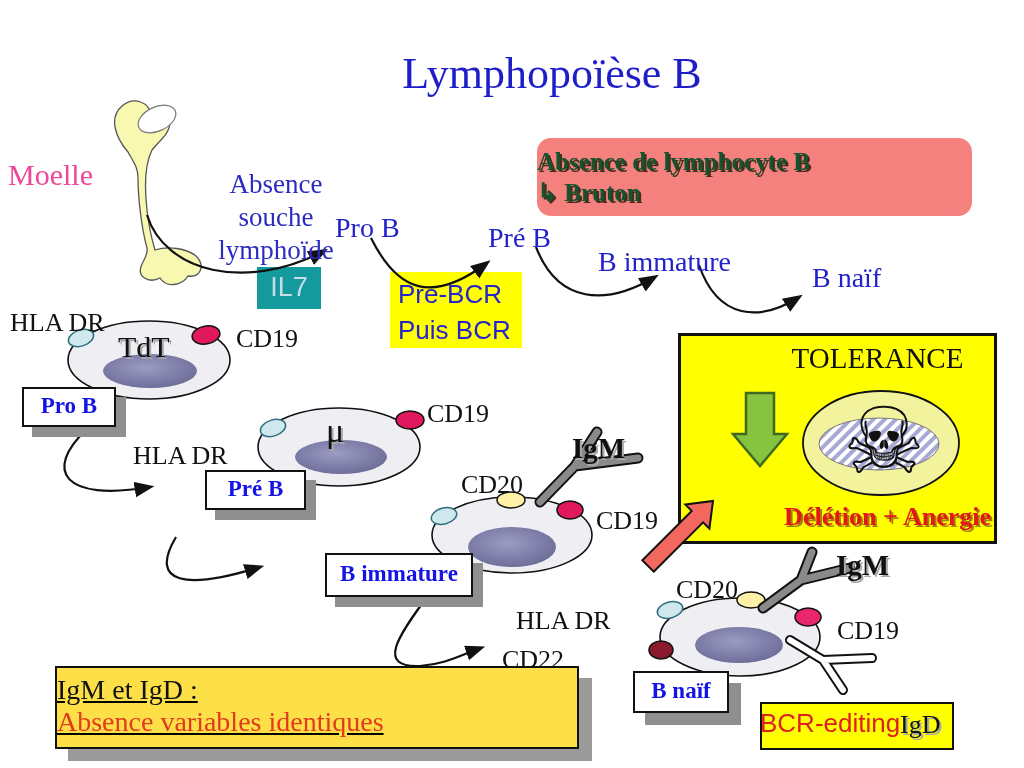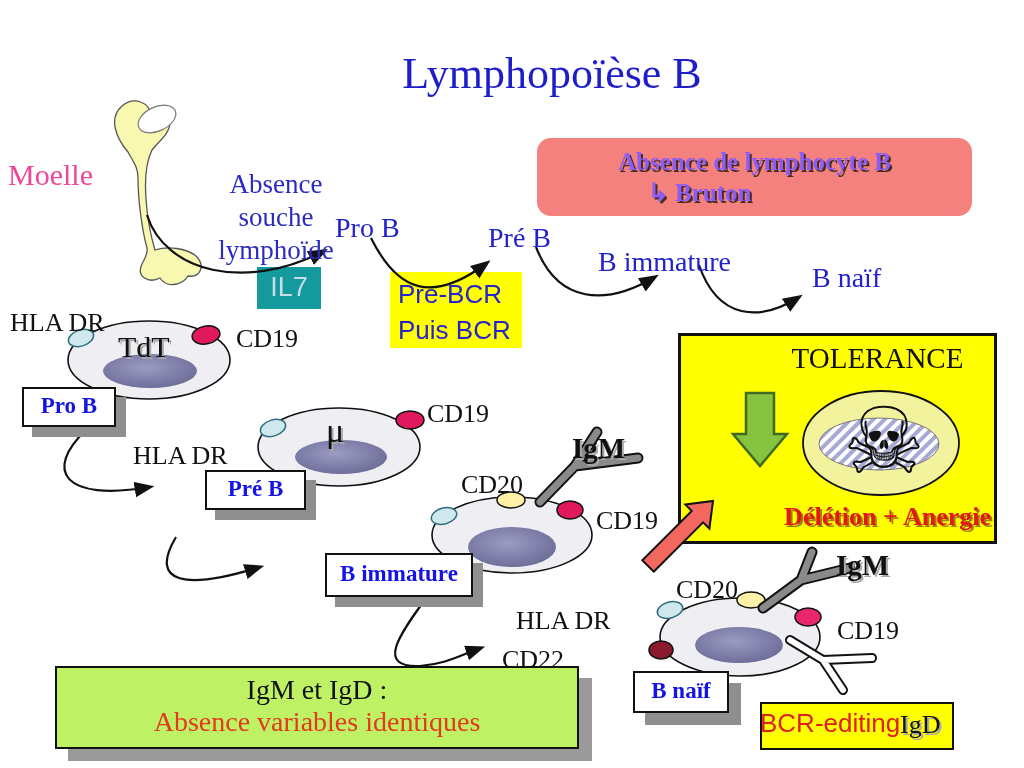--- a/index.html
+++ b/index.html
@@ -16,43 +16,43 @@
 
   .box-il7{left:257px;top:267px;width:64px;height:42px;background:#14999c;z-index:1;}
   .il7-text{left:257px;top:272px;width:64px;text-align:center;font-size:27px;
             font-family:"Liberation Sans",sans-serif;color:#c6dcea;z-index:3;}
 
   .box-prebcr{left:390px;top:272px;width:132px;height:76px;background:#ffff00;z-index:1;}
   .prebcr-text{left:398px;top:276px;font-size:26px;line-height:36px;
                font-family:"Liberation Sans",sans-serif;color:#2424cc;z-index:3;}
 
   .box-bruton{left:537px;top:138px;width:435px;height:78px;background:#f4817e;border-radius:14px;z-index:1;}
-  .bruton-text{left:537px;top:146px;width:435px;text-align:center;font-size:25px;line-height:31px;
-               font-weight:bold;color:#8b5cf6;text-shadow:2px 2px 0 rgba(40,30,10,0.85);z-index:3;}
+  .bruton-text{left:537px;top:146px;width:435px;font-size:25px;line-height:31px;
+               font-weight:bold;color:#14532d;text-shadow:2px 2px 0 rgba(40,30,10,0.85);z-index:3;}
   .bruton-line2{display:block;padding-right:110px;}
 
   .marker-label{position:absolute;font-size:26px;color:#111;z-index:3;white-space:nowrap;}
   .shadowed{text-shadow:2px 2px 0 #a9a9a9;}
 
   .stagebox{position:absolute;background:#ffffff;border:2px solid #111;
             box-shadow:10px 10px 0 #8f8f8f;z-index:3;text-align:center;
             font-weight:bold;color:#1414e6;}
 
   .box-tol{left:678px;top:333px;width:313px;height:205px;background:#ffff00;border:3px solid #111;z-index:1;}
   .tol-title{left:678px;top:342px;width:313px;text-align:center;font-size:29px;font-weight:normal;color:#111;z-index:3;padding-left:43px;}
   .tol-caption{left:698px;top:502px;width:293px;text-align:right;font-size:26px;font-weight:bold;
                color:#e31818;text-shadow:2px 2px 0 rgba(80,0,0,0.5);z-index:3;}
   .skull{left:834px;top:394px;width:100px;text-align:center;font-size:92px;line-height:96px;color:#111;z-index:3;}
 
   .box-bcredit{left:760px;top:702px;width:190px;height:44px;background:#ffff00;border:2px solid #111;z-index:1;}
   .bcredit-text{left:760px;top:708px;width:190px;text-align:left;font-size:26px;
                 font-family:"Liberation Sans",sans-serif;color:#e02020;z-index:3;}
 
-  .bottombox{left:55px;top:666px;width:520px;height:79px;background:#bef264;border:2px solid #111;
-             box-shadow:13px 12px 0 #9a9a9a;z-index:3;text-align:center;}
+  .bottombox{left:55px;top:666px;width:520px;height:79px;background:#fde047;border:2px solid #111;
+             box-shadow:13px 12px 0 #9a9a9a;z-index:3;text-decoration:underline;}
   .bb1{margin-top:6px;font-size:28px;color:#111;}
   .bb2{font-size:28px;color:#e3391e;}
 </style>
 </head>
 <body>
 
 <div id="slide">
 
   <div class="abs box-il7"></div>
   <div class="abs box-prebcr"></div>

